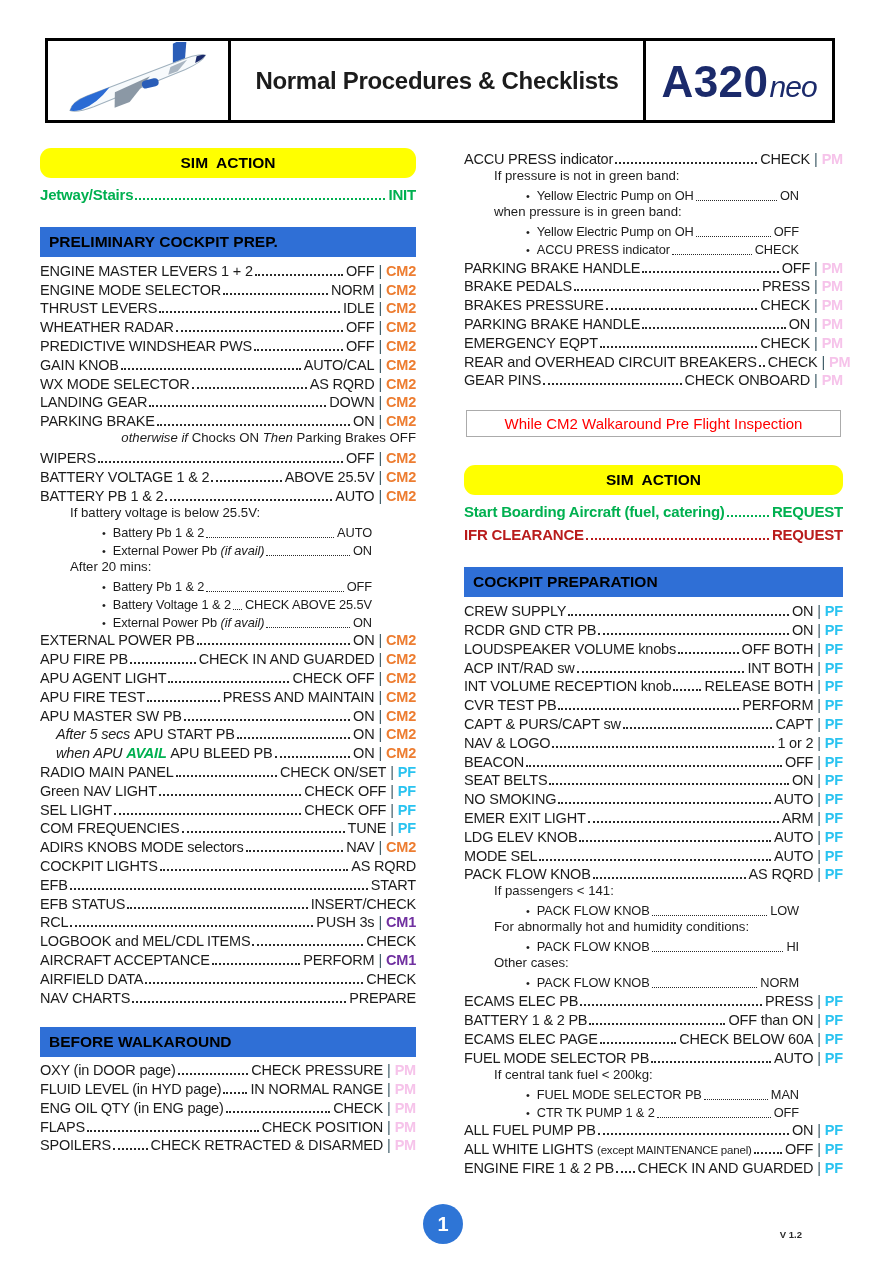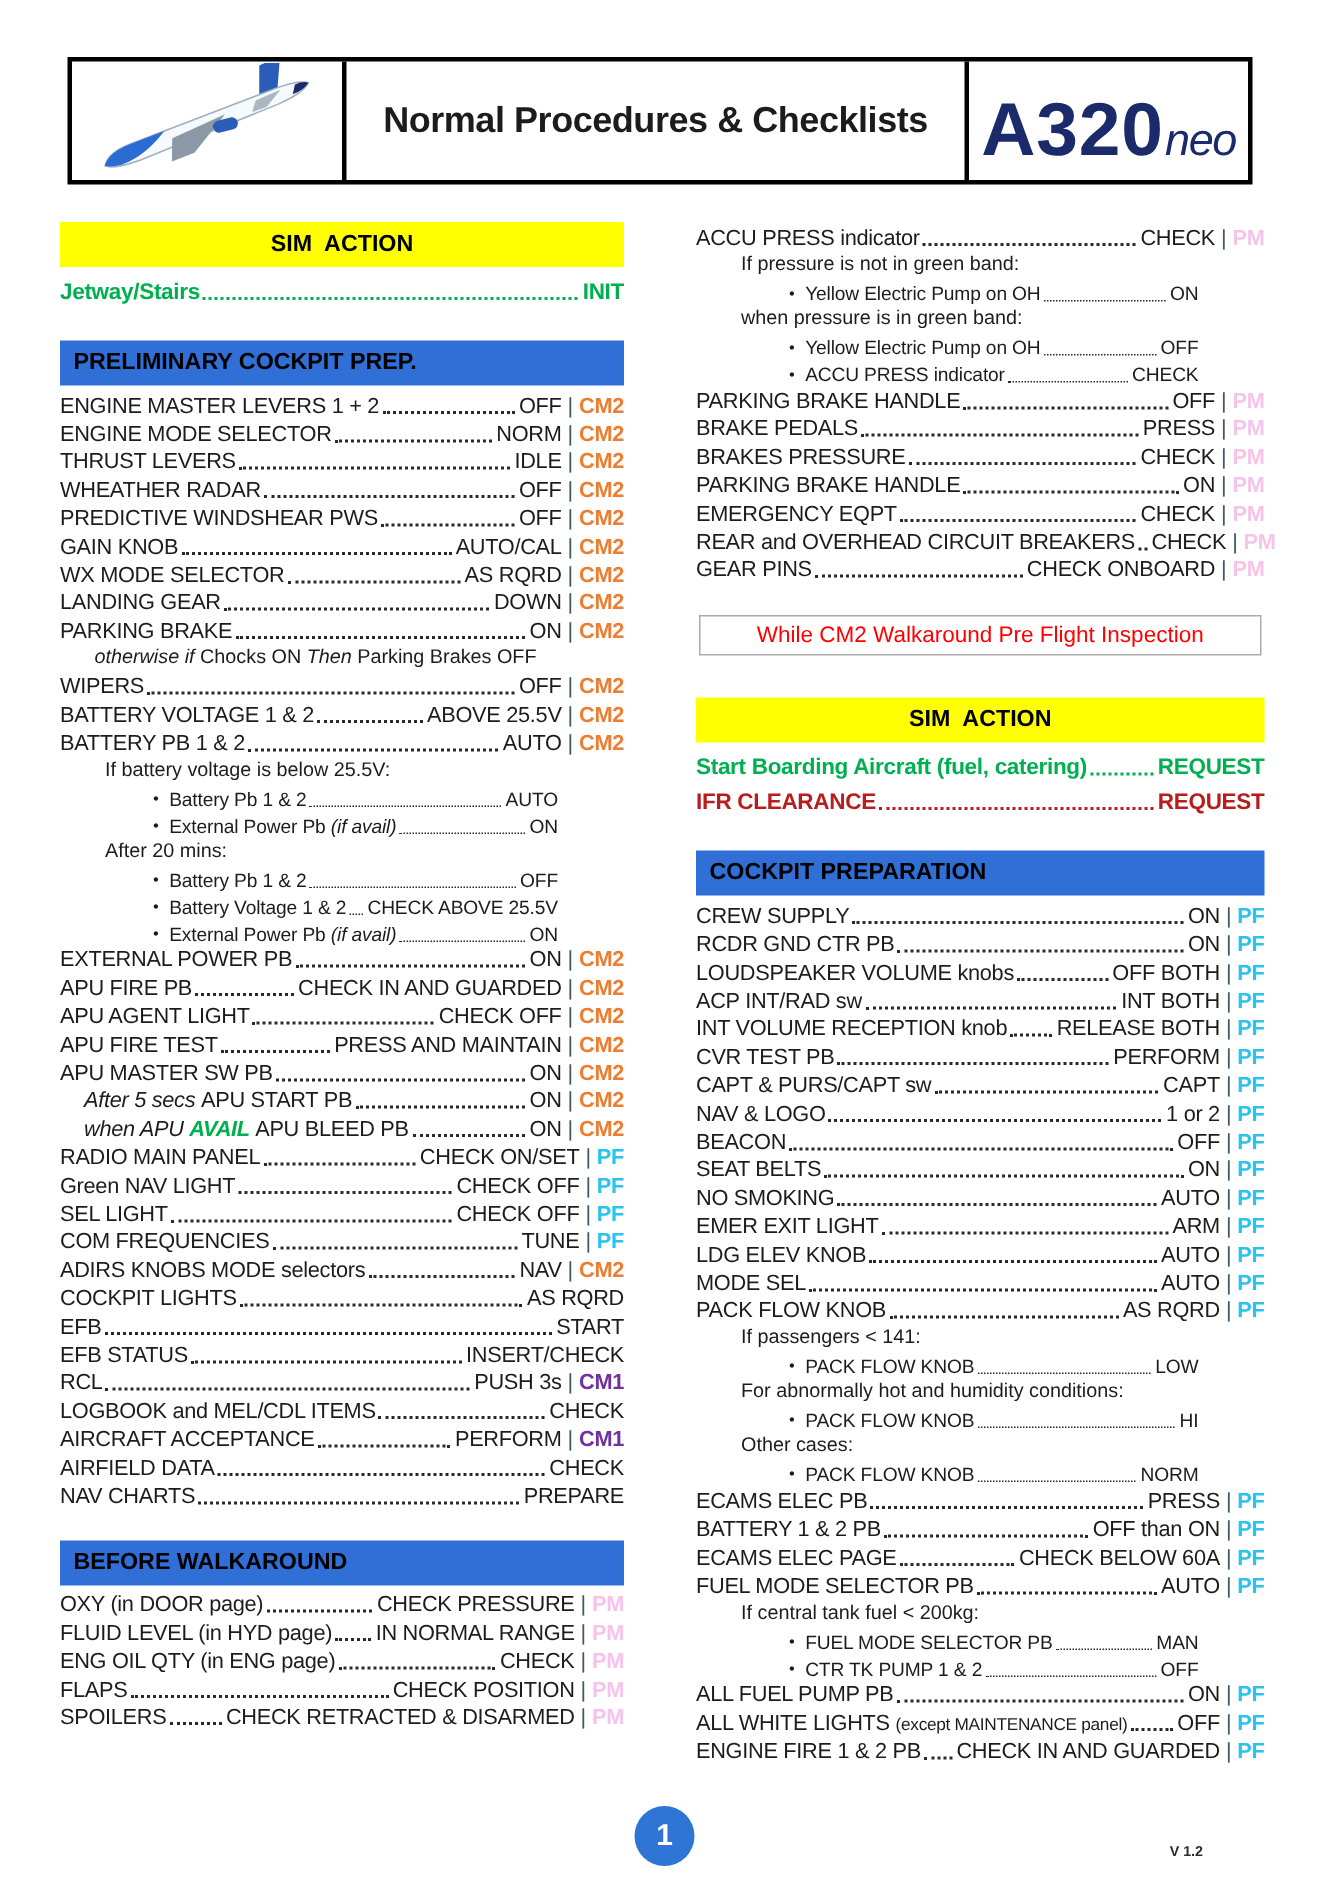--- a/index.html
+++ b/index.html
@@ -8,31 +8,31 @@
 
   
   .header{position:absolute;left:45px;top:38px;width:790px;height:85px;
           border:3px solid #000;display:flex;box-sizing:border-box;background:#fff;}
   .header-cell-img{width:180px;border-right:3px solid #000;display:flex;
           align-items:center;justify-content:center;overflow:hidden;}
   .header-cell-title{flex:1;display:flex;align-items:center;justify-content:center;
           font-size:24px;font-weight:700;border-right:3px solid #000;letter-spacing:-0.3px;}
   .header-cell-logo{width:186px;display:flex;align-items:baseline;justify-content:center;
           color:#1b2a6b;padding-top:16px;}
-  .logo-a320{font-size:50px;font-weight:800;letter-spacing:0.5px;}
+  .logo-a320{font-size:44px;font-weight:800;letter-spacing:0.5px;}
   .logo-neo{font-size:30px;font-style:italic;font-weight:400;letter-spacing:-1px;margin-left:1px;}
 
   
   .col{position:absolute;top:148px;}
   .col-left{left:40px;width:376px;}
   .col-right{left:464px;width:379px;}
 
   
   .banner{height:30px;line-height:30px;font-weight:700;margin-bottom:2px;}
-  .banner-yellow{background:#FFFF00;color:#000;text-align:center;font-size:15.5px;white-space:pre;}
+  .banner-yellow{background:#FFFF00;color:#000;text-align:center;font-size:15.5px;white-space:pre;border-radius:11px;}
   .banner-blue{background:#2F6FD6;color:#000000;font-size:15.5px;padding-left:9px;margin-bottom:3px;}
 
   
   .row{display:flex;align-items:flex-end;height:18.8px;font-size:14.5px;
        letter-spacing:-0.2px;white-space:nowrap;}
   .lbl{flex:0 0 auto;}
   .leader{flex:1 1 auto;min-width:6px;border-bottom:2px dotted #2a2a2a;margin:0 3px 3px 2px;}
   .val{flex:0 0 auto;}
   .sep{color:#3D5A66;margin:0 4px;font-weight:400;}
   .role{font-weight:600;}
@@ -144,21 +144,21 @@
         <span class="sep">|</span>
         <span class="role" style="color: rgb(237, 125, 49);">CM2</span>
       </div>
       <div class="row item">
         <span class="lbl">PARKING BRAKE</span>
         <span class="leader"></span>
         <span class="val">ON</span>
         <span class="sep">|</span>
         <span class="role" style="color: rgb(237, 125, 49);">CM2</span>
       </div>
-      <div class="note" style="padding-left: 23px;"><span style="font-style: italic;">otherwise if </span><span>Chocks ON </span><span style="font-style: italic;">Then </span><span>Parking Brakes OFF</span></div>
+      <div class="note" style="padding-left: 23px; text-align: right;"><span style="font-style: italic;">otherwise if </span><span>Chocks ON </span><span style="font-style: italic;">Then </span><span>Parking Brakes OFF</span></div>
       <div class="row item">
         <span class="lbl">WIPERS</span>
         <span class="leader"></span>
         <span class="val">OFF</span>
         <span class="sep">|</span>
         <span class="role" style="color: rgb(237, 125, 49);">CM2</span>
       </div>
       <div class="row item">
         <span class="lbl">BATTERY VOLTAGE 1 &amp; 2</span>
         <span class="leader"></span>

